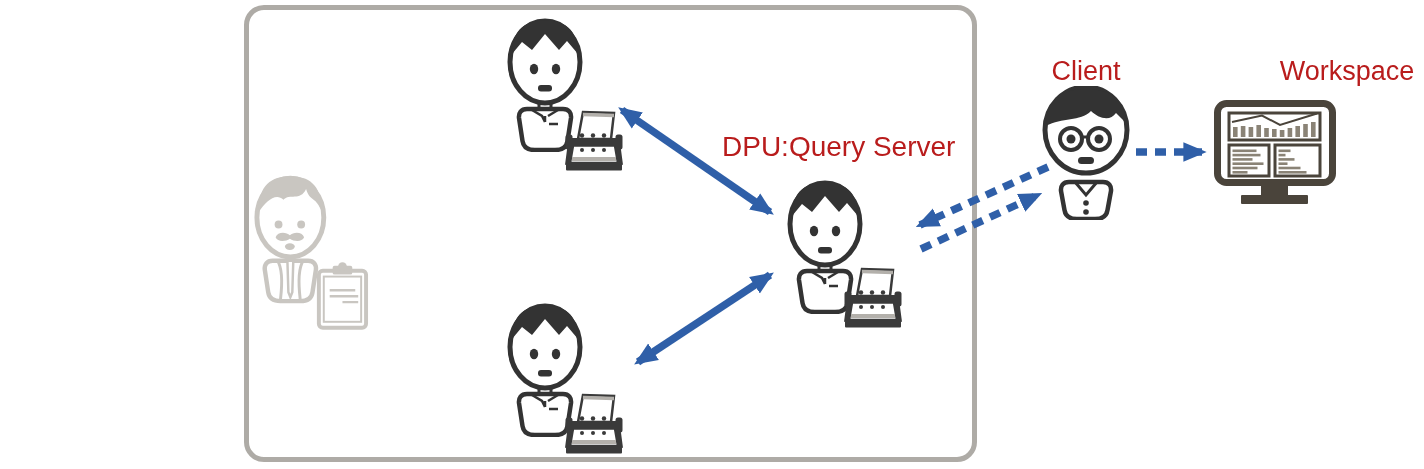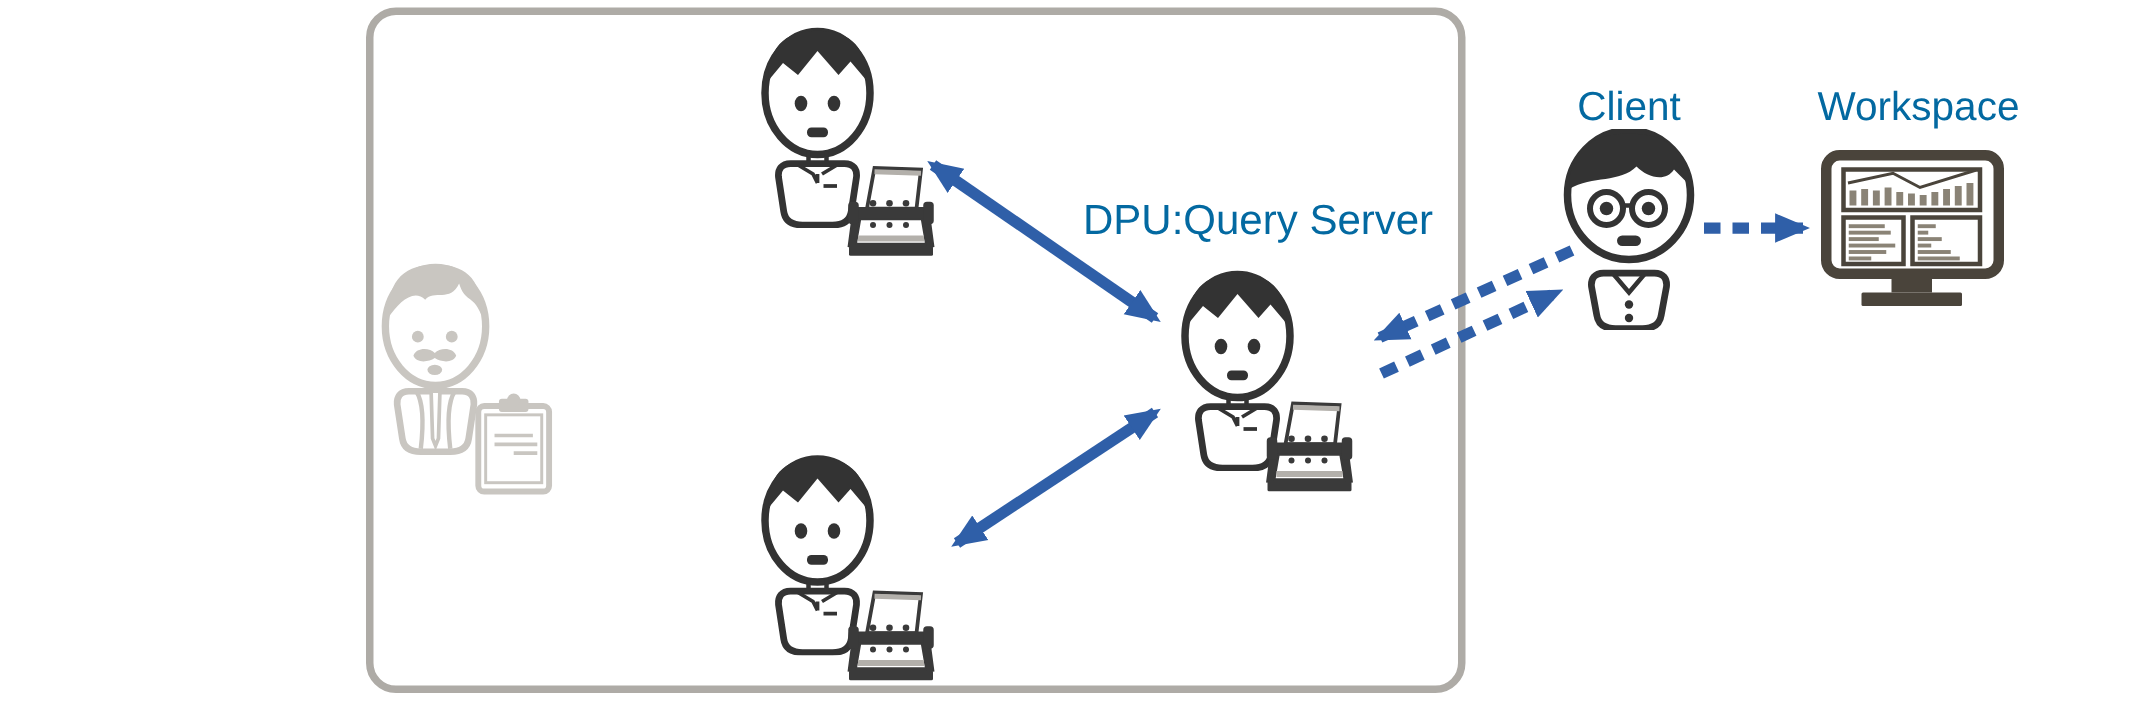--- a/index.html
+++ b/index.html
@@ -7,21 +7,21 @@
     position:relative;width:1424px;height:469px;background:#fff;overflow:hidden;
     font-family:"Liberation Sans", sans-serif;
   }
   .boundary-box{
     position:absolute;left:244px;top:5px;width:733px;height:457px;
     box-sizing:border-box;border:5px solid #aeaba6;border-radius:20px;background:transparent;
   }
   .node{position:absolute;}
   .node svg{display:block;}
   .lbl{
-    position:absolute;color:#0369a1;font-size:27px;line-height:1.1;white-space:nowrap;
+    position:absolute;color:#b91c1c;font-size:27px;line-height:1.1;white-space:nowrap;
   }
   .lbl.center{text-align:center;}
   #arrow-layer{position:absolute;left:0;top:0;pointer-events:none;}
 </style>
 </head>
 <body>
 
 <div class="canvas">
 
   <svg width="0" height="0" style="position:absolute" aria-hidden="true">
@@ -172,21 +172,21 @@
       </svg>
   </div>
 
   <div class="lbl center" style="left:1040px;top:57px;width:92px;">Client</div>
   <div class="node" style="left:1042px;top:86px;width:88px;height:134px;">
     <svg width="88" height="134">
         <use href="#sym-client"></use>
       </svg>
   </div>
 
-  <div class="lbl center" style="left:1203px;top:57px;width:152px;">Workspace</div>
+  <div class="lbl center" style="left:1271px;top:57px;width:152px;">Workspace</div>
   <div class="node" style="left:1214px;top:100px;width:122px;height:107px;">
     <svg width="122" height="107">
         <use href="#sym-monitor"></use>
       </svg>
   </div>
 
   <svg id="arrow-layer" width="1424" height="469">
     <defs>
       <marker id="ah" viewBox="0 0 10 10" refX="8" refY="5" markerWidth="3.1" markerHeight="3.1" orient="auto-start-reverse">
         <path d="M0 0.8 L10 5 L0 9.2 Z" fill="#2f5fa8"></path>

